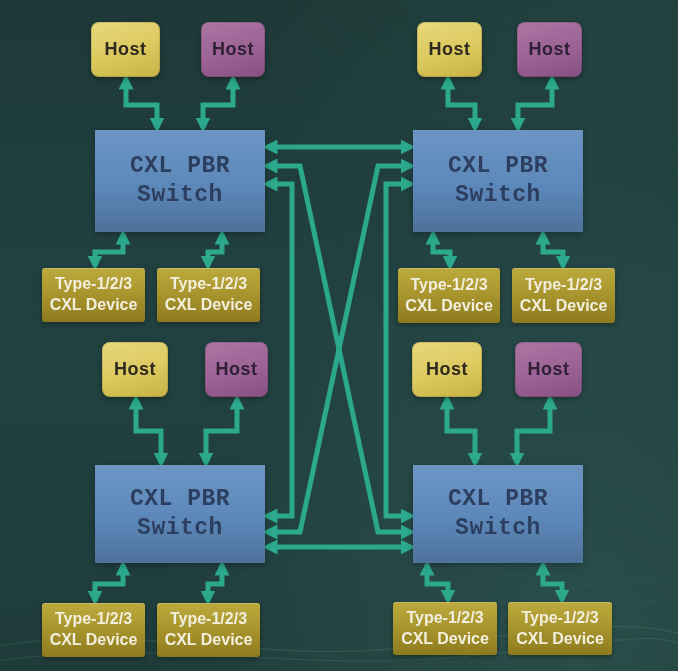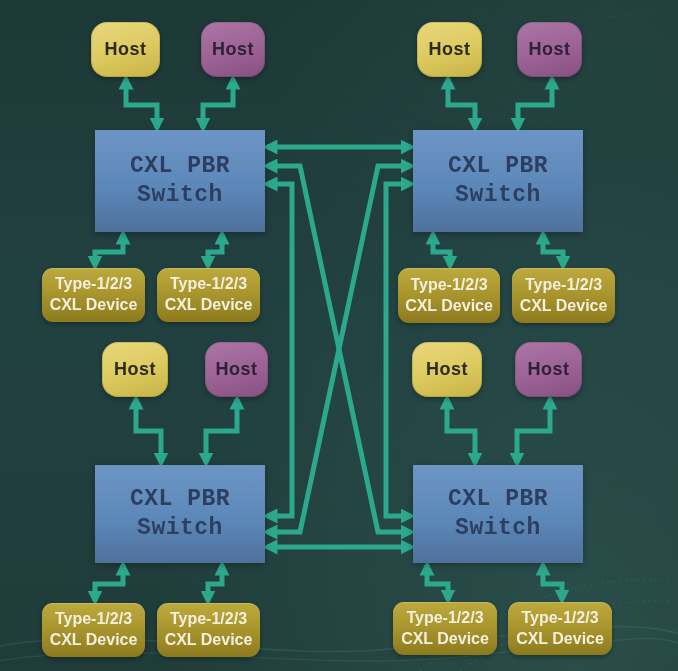--- a/index.html
+++ b/index.html
@@ -22,41 +22,41 @@
   }
   .wave{fill:none;stroke:rgba(120,190,172,0.14);}
   .node{
     position:absolute;
     display:flex;align-items:center;justify-content:center;
     text-align:center;font-weight:bold;
     box-sizing:border-box;
   }
   .lbl{white-space:pre-line;display:block;}
   .host{
-    border-radius:16px;
+    border-radius:8px;
     font-size:18px;letter-spacing:0.5px;
     box-shadow:0 2px 5px rgba(0,0,0,0.30), inset 0 0 0 1px rgba(0,0,0,0.12);
   }
   .host-yellow{
     background:linear-gradient(165deg,#e9d87c 0%, var(--host-yellow,#dcc95e) 55%, #c6b246 100%);
     color:var(--host-text,#2e2a20);
   }
   .host-purple{
     background:linear-gradient(165deg,#ab76a3 0%, var(--host-purple,#9c6295) 55%, #875081 100%);
     color:#2f2136;
   }
   .switch{
     background:linear-gradient(180deg,#6c95c4 0%, var(--switch-fill,#5c88b9) 55%, #4f719b 100%);
     color:var(--switch-text,#2c3f60);
     font-size:23px;line-height:1.25;letter-spacing:0.5px;
     box-shadow:0 2px 6px rgba(0,0,0,0.28);
     font-family:Liberation Mono, monospace;
   }
   .device{
-    border-radius:11px;
+    border-radius:3px;
     background:linear-gradient(180deg,#bcaa3e 0%, var(--device-gold,#a8942c) 50%, #8d7a1e 100%);
     color:var(--device-text,#f3efdf);
     font-size:16px;line-height:1.3;
     box-shadow:0 2px 5px rgba(0,0,0,0.30), inset 0 1px 0 rgba(255,255,255,0.18);
   }
 </style>
 </head>
 <body>
 
 <div class="stage">

